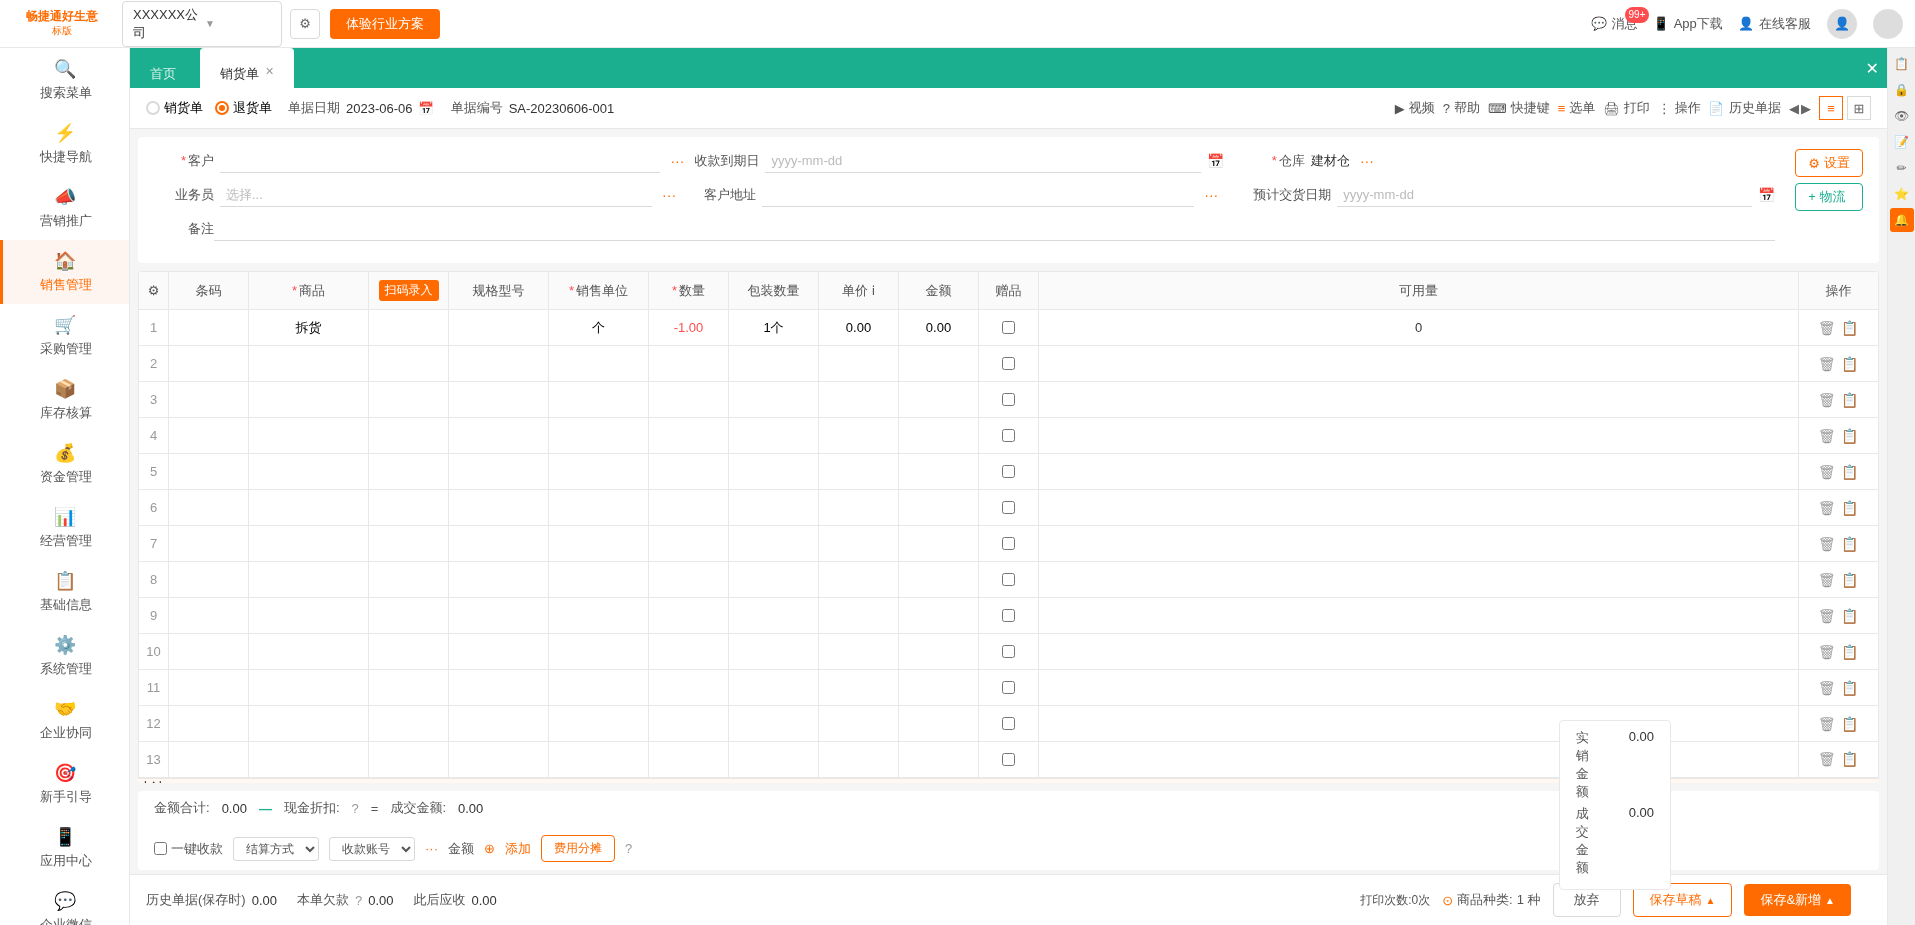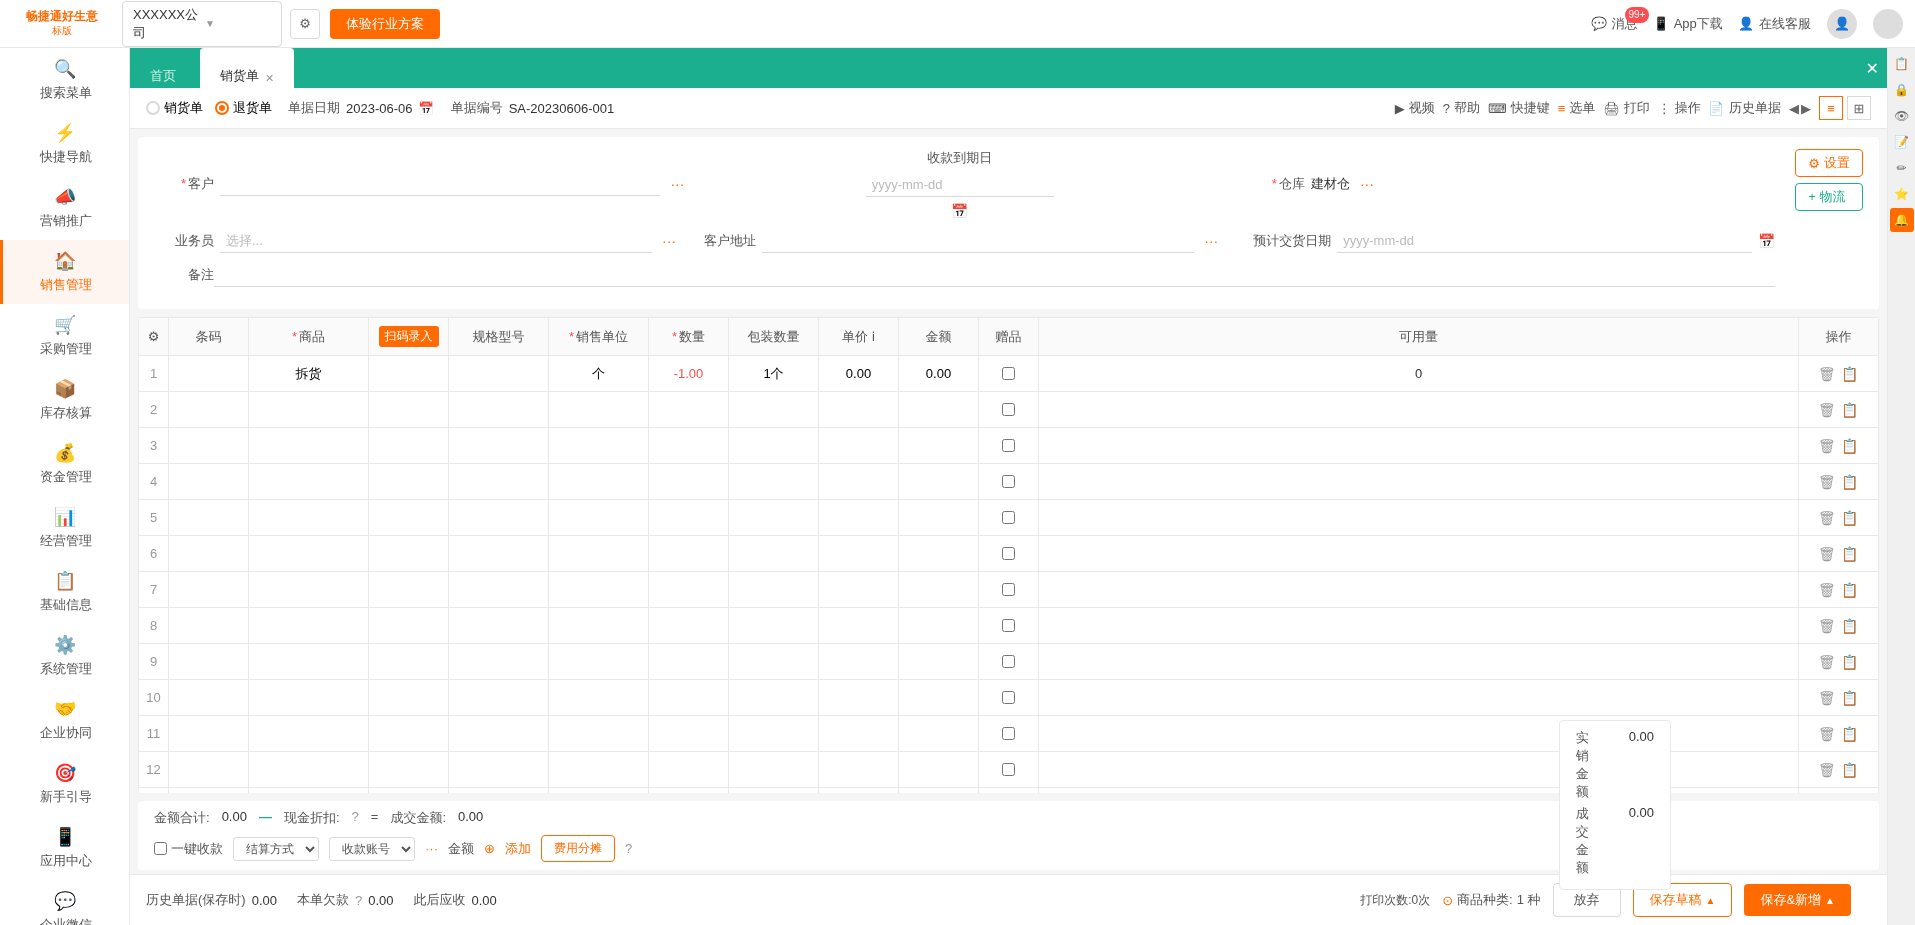--- a/index.html
+++ b/index.html
@@ -125,23 +125,23 @@
 
     
     .tab-bar {
       background: #1baf8f;
       display: flex;
       align-items: center;
       height: 40px;
       flex-shrink: 0;
     }
     .tab {
-      padding: 3px 20px;
+      padding: 17px 20px;
       height: 100%;
-      display: flex; align-items: flex-end;
+      display: flex; align-items: flex-start;
       cursor: pointer;
       color: rgba(255,255,255,0.8);
       font-size: 13px;
       gap: 6px;
     }
     .tab.home { background: transparent; }
     .tab.active {
       background: #fff;
       color: #333;
       border-radius: 4px 4px 0 0;
@@ -315,21 +315,21 @@
 
     
     .footer-area {
       background: #fff;
       margin: 0 8px 4px 8px;
       border-radius: 4px;
       padding: 8px 16px;
       flex-shrink: 0;
     }
     .footer-row1 {
-      display: flex; align-items: flex-start; gap: 12px; margin-bottom: 8px;
+      display: flex; align-items: center; gap: 12px; margin-bottom: 18px;
     }
     .footer-label { color: #555; }
     .footer-value { color: #333; font-weight: 500; }
     .minus-icon { color: #1baf8f; font-weight: bold; }
     .equals-icon { color: #555; }
     .footer-row2 { display: flex; align-items: center; gap: 10px; }
     .checkbox-label { display: flex; align-items: center; gap: 4px; color: #555; cursor: pointer; }
     .select-input {
       border: 1px solid #d9d9d9; border-radius: 3px; padding: 3px 8px; color: #555;
       background: #fff; cursor: pointer; font-size: 12px;
@@ -570,21 +570,21 @@
 
       <div class="form-area">
         <div style="display:flex;align-items:flex-start;">
           <div style="flex:1;">
             <div class="form-row">
               <div class="form-col">
                 <span class="form-col-label"><span class="required-star">*</span><span>客户</span></span>
                 <input class="form-input" type="text" placeholder="" style="">
                 <span class="dots-btn">···</span>
               </div>
-              <div class="form-col" style="margin-left:10px;flex-direction:column;">
+              <div class="form-col" style="margin-left:10px;">
                 <span class="form-col-label">收款到期日</span>
                 <input class="form-input" type="text" placeholder="yyyy-mm-dd" style="">
                 <span class="form-icon-btn">📅</span>
               </div>
               <div class="form-col" style="margin-left:20px;">
                 <span class="form-col-label"><span class="required-star">*</span><span>仓库</span></span>
 
                 <span style="color:#333;">建材仓</span>
                 <span class="dots-btn">···</span>
               </div>

